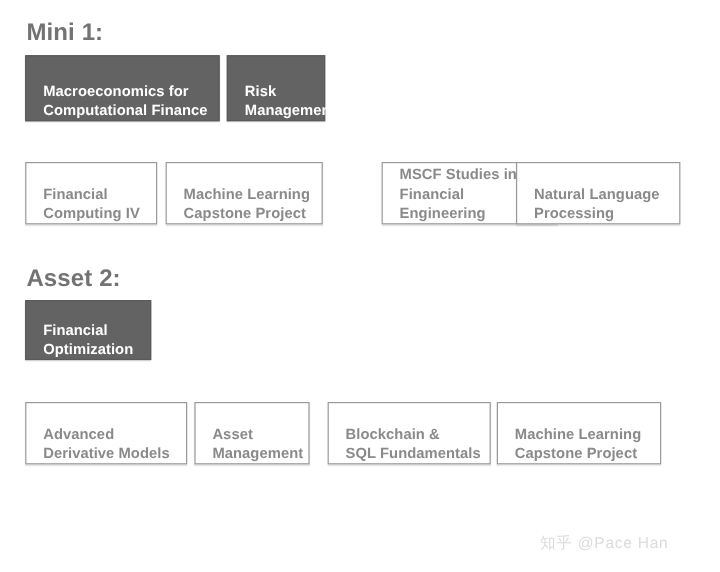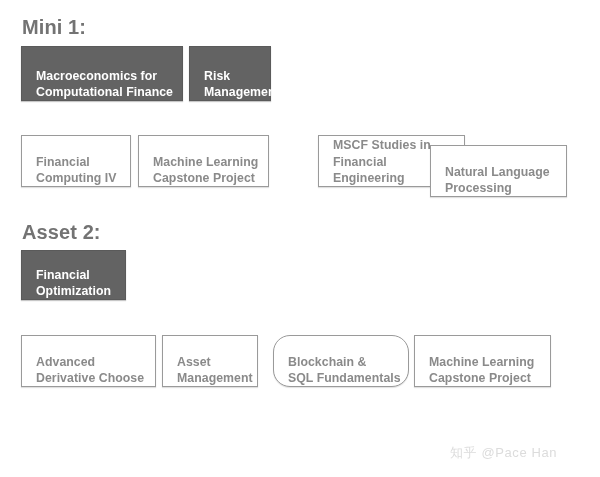--- a/index.html
+++ b/index.html
@@ -100,38 +100,38 @@
 Computing IV</span>
     </div>
     <div class="course-box elective" style="left: 138px; top: 135px; width: 131px; height: 52px;">
       <span class="label-lines">Machine Learning
 Capstone Project</span>
     </div>
     <div class="course-box elective" style="left: 275px; top: 135px; width: 147px; height: 52px; margin-left: 43px;">
       <span class="label-lines">MSCF Studies in
 Financial Engineering</span>
     </div>
-    <div class="course-box elective" style="left: 430px; top: 145px; width: 137px; height: 52px;">
+    <div class="course-box elective" style="left: 430px; top: 135px; width: 137px; height: 52px;">
       <span class="label-lines">Natural Language
 Processing</span>
     </div>
     <div class="section-title" style="left: 22px; top: 221px;">Asset 2:</div>
     <div class="course-box required" style="left: 21px; top: 250px; width: 105px; height: 50px;">
       <span class="label-lines">Financial
 Optimization</span>
     </div>
     <div class="course-box elective" style="left: 21px; top: 335px; width: 135px; height: 52px;">
       <span class="label-lines">Advanced
-Derivative Choose</span>
+Derivative Models</span>
     </div>
     <div class="course-box elective" style="left: 162px; top: 335px; width: 96px; height: 52px;">
       <span class="label-lines">Asset
 Management</span>
     </div>
-    <div class="course-box elective" style="left: 273px; top: 335px; width: 136px; height: 52px; border-radius: 17px;">
+    <div class="course-box elective" style="left: 273px; top: 335px; width: 136px; height: 52px;">
       <span class="label-lines">Blockchain &amp;
 SQL Fundamentals</span>
     </div>
     <div class="course-box elective" style="left: 414px; top: 335px; width: 137px; height: 52px;">
       <span class="label-lines">Machine Learning
 Capstone Project</span>
     </div>
   </div>
 
 <div class="watermark" style="left: 450px; top: 444px;">知乎 @Pace Han</div>

